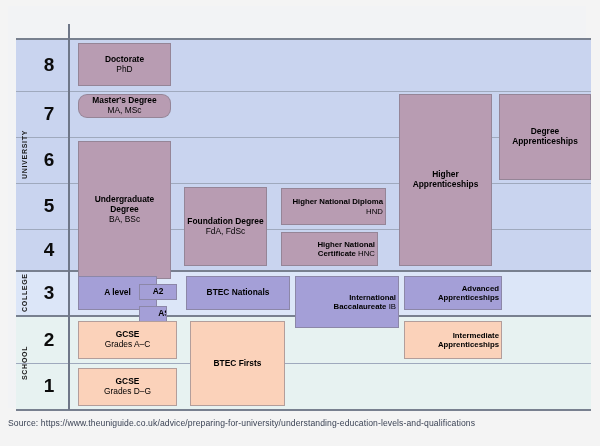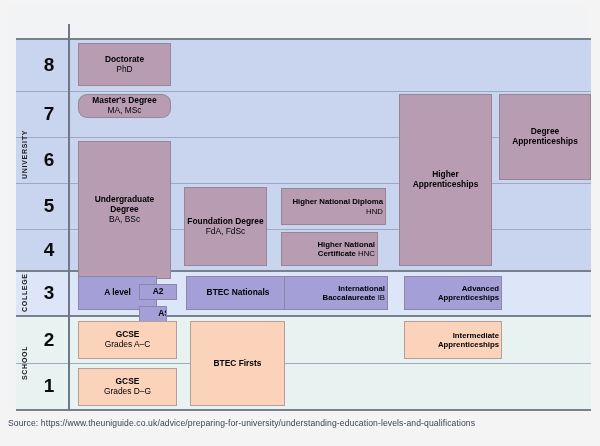--- a/index.html
+++ b/index.html
@@ -200,21 +200,21 @@
           <b>AS</b>
         </div>
       </div>
 
       <div class="qbox peri" style="left:170px;top:238px;width:104px;height:34px;">
         <div class="t f10">
           <b>BTEC Nationals</b>
         </div>
       </div>
 
-      <div class="qbox peri" style="left:268px;top:238px;width:104px;height:34px;">
+      <div class="qbox peri" style="left:279px;top:238px;width:104px;height:52px;">
         <div class="t f9">
           <b>International Baccalaureate</b>
           <i>IB</i>
         </div>
       </div>
 
       <div class="qbox peri" style="left:388px;top:238px;width:98px;height:34px;">
         <div class="t f9">
           <b>Advanced Apprenticeships</b>
         </div>

